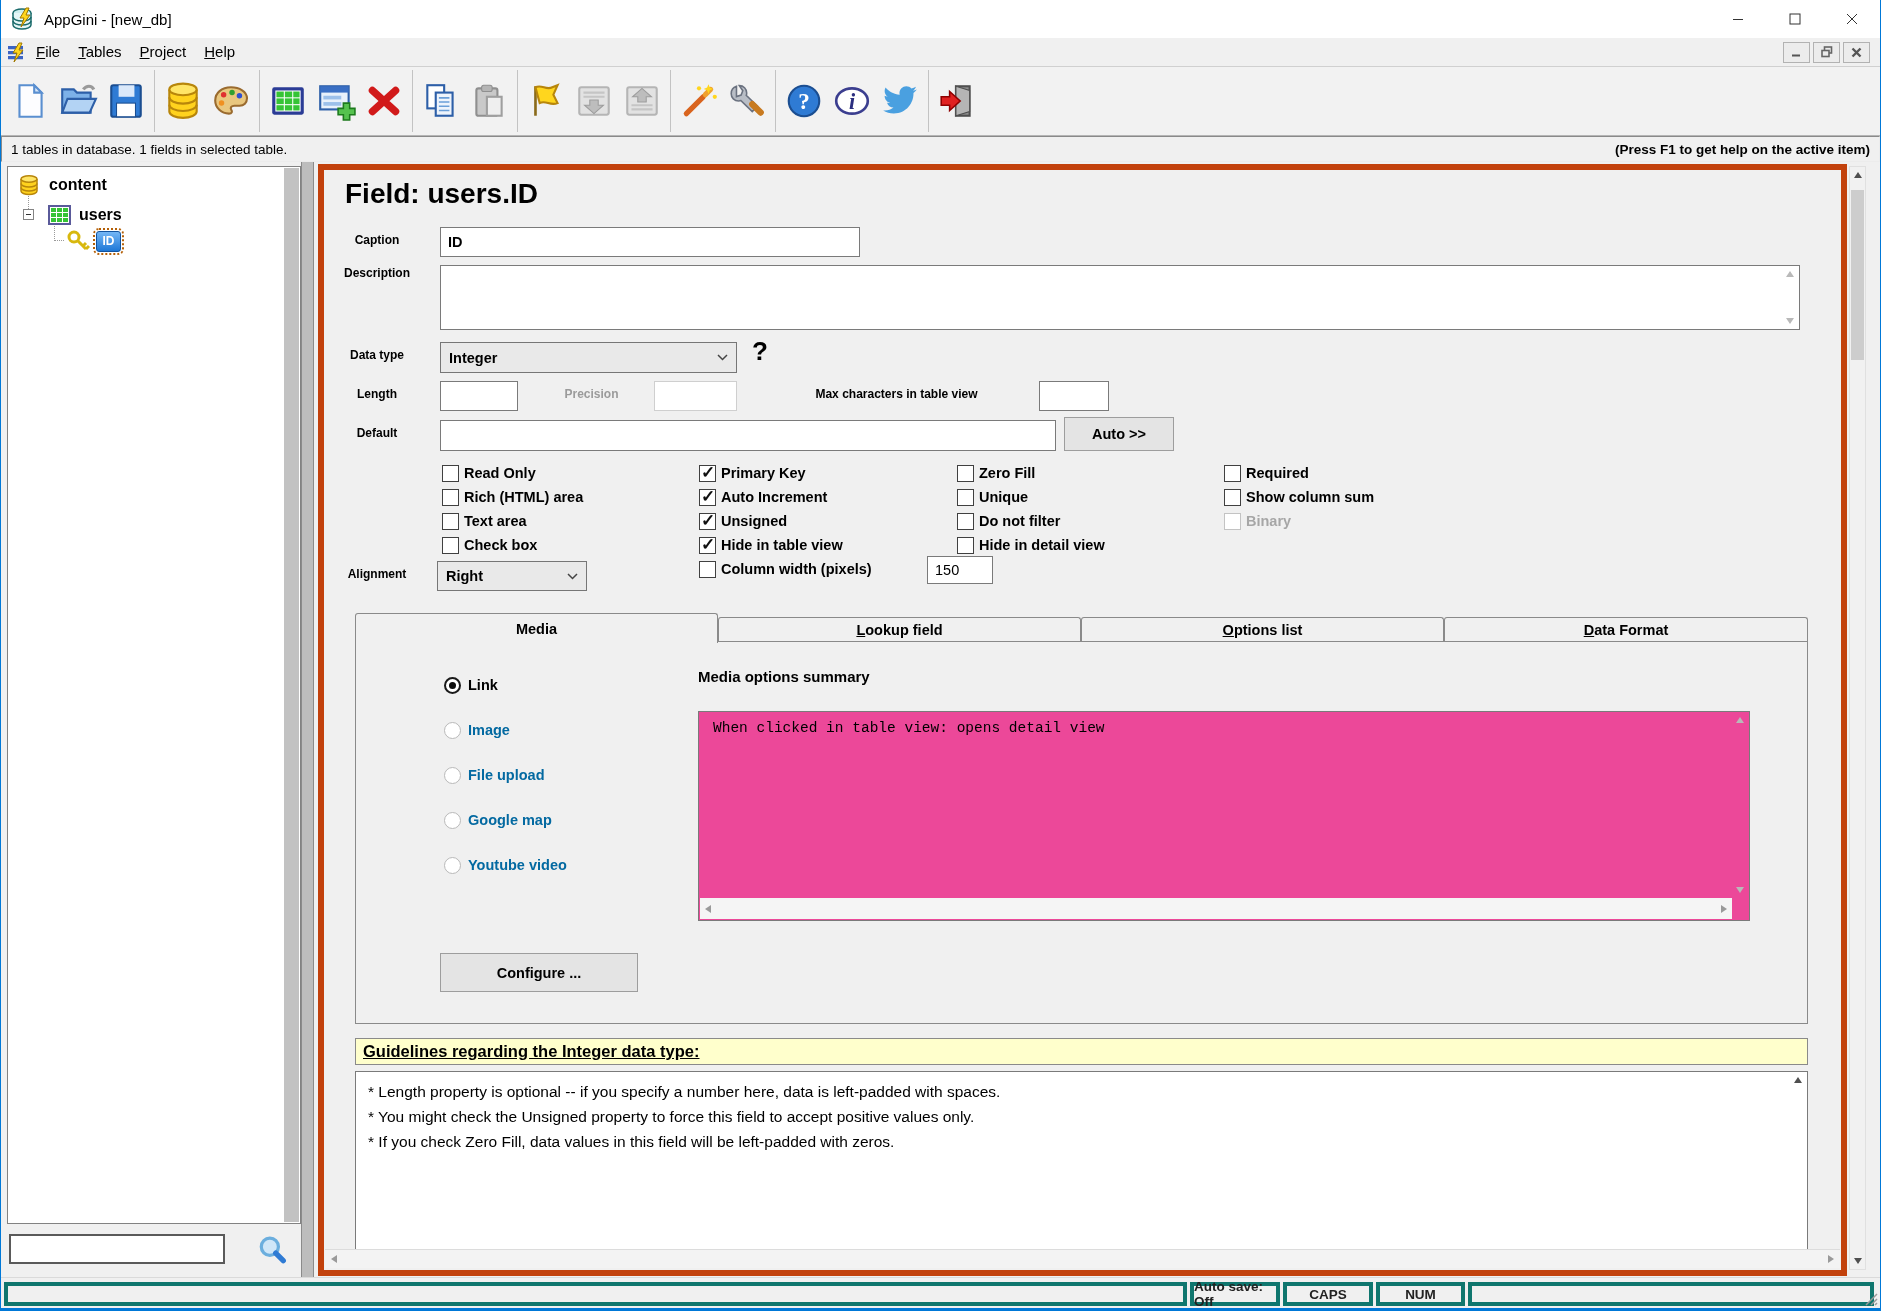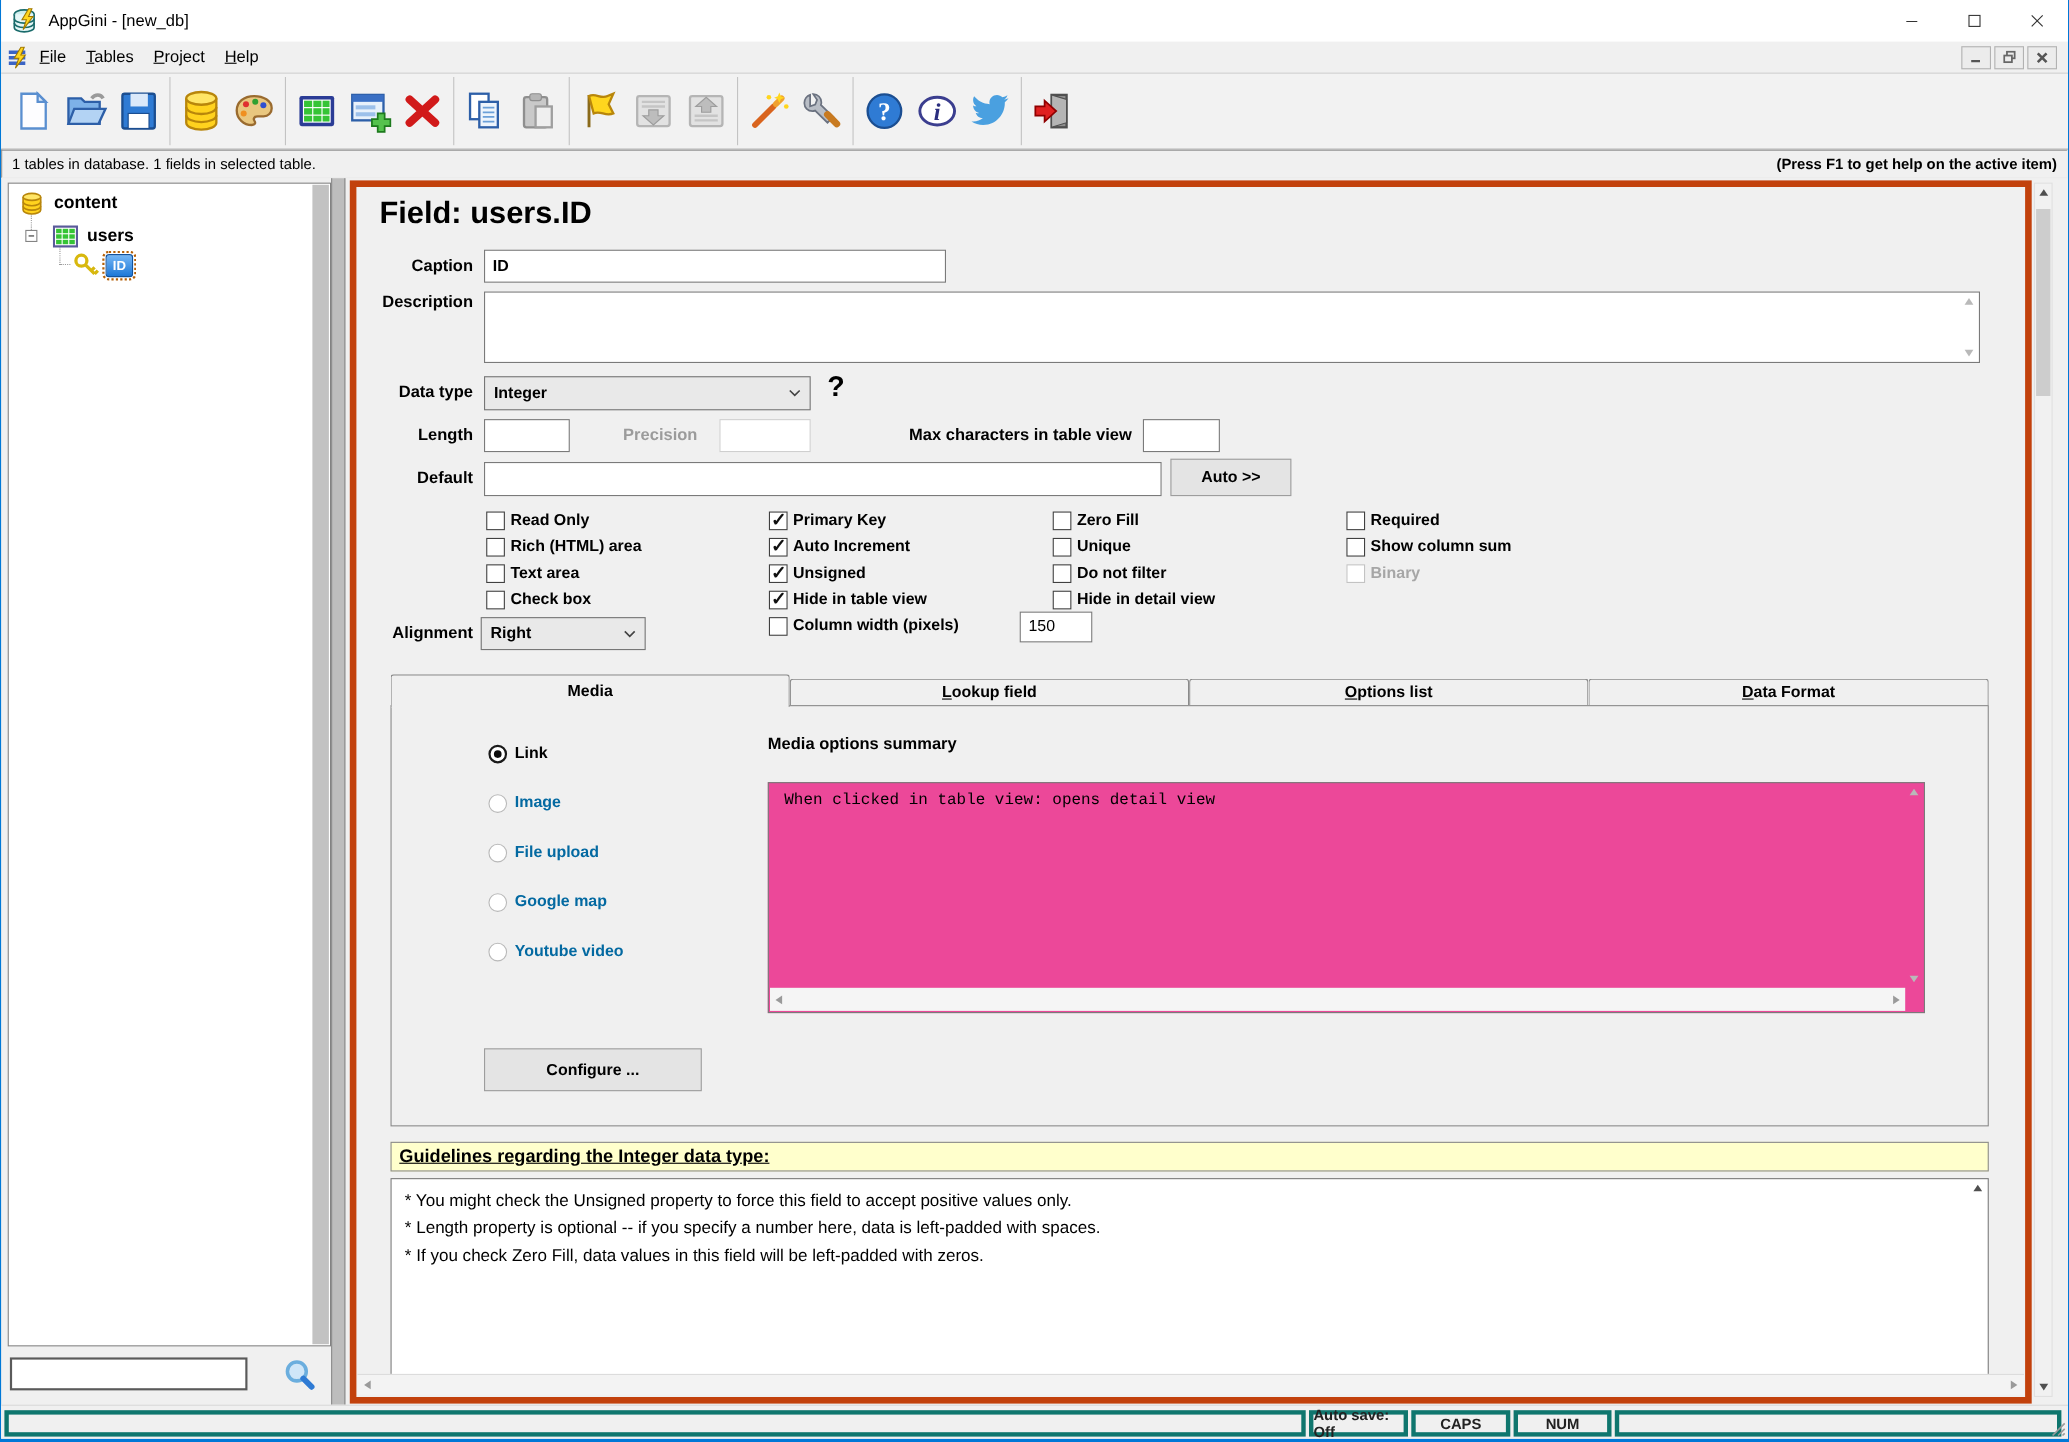--- a/index.html
+++ b/index.html
@@ -35,21 +35,21 @@
 .dothor{position:absolute;border-top:1px dotted #9a9a9a}
 .expander{position:absolute;width:11px;height:11px;background:#fff;border:1px solid #848484;display:flex;align-items:center;justify-content:center}
 .expander::after{content:"";width:5px;height:1px;background:#333}
 .id-badge{width:25px;height:21px;border-radius:3px;background:linear-gradient(#74b6f5,#1e78d7);border:1px solid #12539e;color:#fff;font-weight:bold;font-size:12px;display:flex;align-items:center;justify-content:center;outline:2px dotted #b45f06;outline-offset:1px}
 .search-row{position:absolute;left:2px;bottom:10px;height:32px;right:0}
 .search-input{position:absolute;left:0;top:0;width:216px;height:30px;border:2px solid #5a5a5a;background:#fff;font-size:14px;padding:0 6px;outline:none}
 .splitter{position:absolute;left:300px;top:0;bottom:0;width:13px;background:#bdbdbd;border-left:1px solid #8b8b8b;border-right:1px solid #8b8b8b}
 
 .mainpanel{position:absolute;left:317px;top:2px;width:1529px;height:1112px;background:#f0f0f0;border:6px solid #c2410c;overflow:hidden}
 .h1{position:absolute;left:21px;top:8px;font-size:28px;font-weight:bold}
-.flabel{position:absolute;left:0;width:106px;text-align:right;font-weight:bold;font-size:15px;white-space:nowrap}
+.flabel{position:absolute;left:0;width:106px;text-align:center;font-weight:bold;font-size:12px;white-space:nowrap}
 .inp{position:absolute;background:#fff;border:1px solid #7a7a7a;font-family:"Liberation Sans",sans-serif;font-size:14.5px;padding:0 7px;outline:none}
 .inp.bold{font-weight:bold}
 .inp.dim{border-color:#cfcfcf}
 .inp.gray{color:#000000}
 .fakearea{position:absolute;background:#fff;border:1px solid #7a7a7a}
 .scol{position:absolute;right:2px;top:2px;bottom:2px;width:14px;display:flex;flex-direction:column;justify-content:space-between;align-items:center;padding:3px 0}
 .sel{position:absolute;background:#e9e9e9;border:1px solid #767676;display:flex;align-items:center;padding:0 8px;font-size:14.5px;font-weight:bold}
 .sel .chev{margin-left:auto}
 .qmark{position:absolute;font-size:26px;font-weight:bold}
 .btn{position:absolute;background:#e4e4e4;border:1px solid #9d9d9d;font-weight:bold;font-size:14.5px;display:flex;align-items:center;justify-content:center;font-family:"Liberation Sans",sans-serif}
@@ -524,22 +524,22 @@
             </div>
         </div>
 
         <div class="btn" style="left:84px;top:311px;width:198px;height:39px">Configure ...</div>
       </div>
 
       <div class="ghdr">
           <span>Guidelines regarding the Integer data type:</span>
         </div>
       <div class="gbox">
+        <div>* Length property is optional -- if you specify a number here, data is left-padded with spaces.</div>
         <div>* You might check the Unsigned property to force this field to accept positive values only.</div>
-        <div>* Length property is optional -- if you specify a number here, data is left-padded with spaces.</div>
         <div>* If you check Zero Fill, data values in this field will be left-padded with zeros.</div>
         <div class="scol" style="bottom:auto;height:60px">
             <span class="tri t-up"></span>
           </div>
       </div>
 
       <div class="mp-hscroll">
           <span class="tri t-lf"></span>
           <span class="tri t-rt"></span>
         </div>

